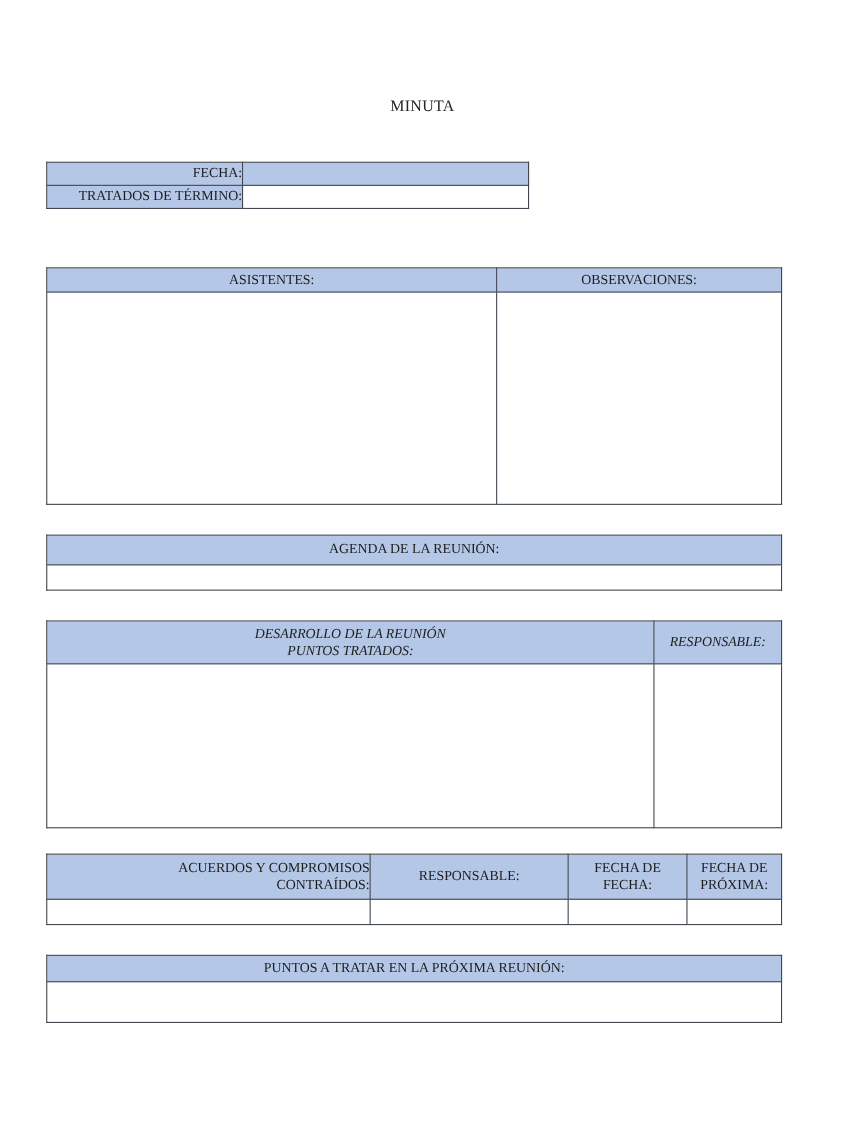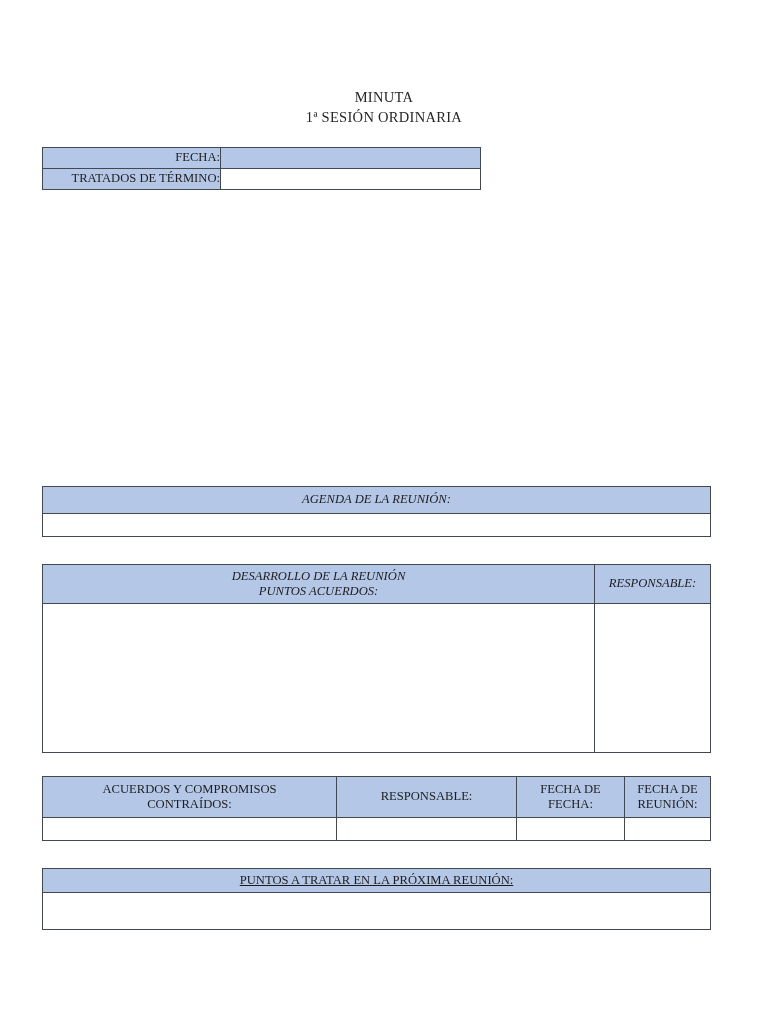--- a/index.html
+++ b/index.html
@@ -48,79 +48,94 @@
     font-size: 12.6px;
     color: #1d1d1d;
     vertical-align: middle;
     line-height: 1.22;
     margin-left: 47px;
   }
   .hdr { background: #b4c7e7; }
   .body-cell { background: #ffffff; }
   .c { text-align: center; }
   .r { text-align: right; padding-right: 5px; }
-  .l { text-align: center; padding-left: 6px; }
+  .l { text-align: right; padding-left: 6px; }
   .pad-v { padding-top: 3px; padding-bottom: 3px; }
 
   
   #fecha-table { left: 42px; top: 147px; width: 438px; }
   #fecha-table td { height: 20px; }
 
   
   #asistentes-table { left: 42px; top: 243px; width: 668px; }
   #asistentes-table td.hdr { height: 21px; }
   #asistentes-table td.big { height: 192px; vertical-align: top; }
 
   
-  #agenda-table { left: 42px; top: 486px; width: 668px; font-style: italic; }
+  #agenda-table { left: 42px; top: 486px; width: 668px; }
   #agenda-table td.hdr { height: 26px; }
   #agenda-table td.body-cell { height: 22px; }
 
   
   #desarrollo-table { left: 42px; top: 564px; width: 668px; font-style: italic; }
   #desarrollo-table td.hdr { height: 38px; }
   #desarrollo-table td.big { height: 148px; vertical-align: top; }
 
   
   #acuerdos-table { left: 42px; top: 776px; width: 668px; }
   #acuerdos-table td.hdr { height: 40px; }
   #acuerdos-table td.body-cell { height: 22px; }
 
   
   #proximos-table { left: 42px; top: 868px; width: 668px; }
-  #proximos-table td.hdr { height: 23px; text-decoration: underline; }
+  #proximos-table td.hdr { height: 23px; }
   #proximos-table td.body-cell { height: 36px; }
 </style>
 </head>
 <body>
 
 <div class="page">
 
   <div class="title-block">
     <div class="title-line">MINUTA</div>
-    <div class="title-line">1ª SESIÓN ORDINARIA</div>
   </div>
 
   <table class="tbl" id="fecha-table">
     <colgroup>
         <col style="width:178px">
         <col style="width:260px">
       </colgroup>
     <tbody>
       <tr>
         <td class="hdr r">FECHA:</td>
         <td class="hdr l"></td>
       </tr>
       <tr>
         <td class="hdr r">TRATADOS DE TÉRMINO:</td>
         <td class="body-cell l"></td>
       </tr>
     </tbody>
   </table>
 
+  <table class="tbl" id="asistentes-table">
+    <colgroup>
+        <col style="width:409px">
+        <col style="width:259px">
+      </colgroup>
+    <tbody>
+      <tr>
+        <td class="hdr c">ASISTENTES:</td>
+        <td class="hdr c">OBSERVACIONES:</td>
+      </tr>
+      <tr>
+        <td class="body-cell big l"></td>
+        <td class="body-cell big l"></td>
+      </tr>
+    </tbody>
+  </table>
 
   <table class="tbl" id="agenda-table">
     <colgroup>
         <col style="width:668px">
       </colgroup>
     <tbody>
       <tr>
         <td class="hdr c">AGENDA DE LA REUNIÓN:</td>
       </tr>
       <tr>
@@ -131,21 +146,21 @@
 
   <table class="tbl" id="desarrollo-table">
     <colgroup>
         <col style="width:552px">
         <col style="width:116px">
       </colgroup>
     <tbody>
       <tr>
         <td class="hdr c">
           <div>DESARROLLO DE LA REUNIÓN</div>
-          <div>PUNTOS ACUERDOS:</div>
+          <div>PUNTOS TRATADOS:</div>
         </td>
         <td class="hdr c">RESPONSABLE:</td>
       </tr>
       <tr>
         <td class="body-cell big l"></td>
         <td class="body-cell big l"></td>
       </tr>
     </tbody>
   </table>
 
@@ -162,21 +177,21 @@
           <div>ACUERDOS Y COMPROMISOS</div>
           <div>CONTRAÍDOS:</div>
         </td>
         <td class="hdr c">RESPONSABLE:</td>
         <td class="hdr c">
           <div>FECHA DE</div>
           <div>FECHA:</div>
         </td>
         <td class="hdr c">
           <div>FECHA DE</div>
-          <div>REUNIÓN:</div>
+          <div>PRÓXIMA:</div>
         </td>
       </tr>
       <tr>
         <td class="body-cell l"></td>
         <td class="body-cell l"></td>
         <td class="body-cell l"></td>
         <td class="body-cell l"></td>
       </tr>
     </tbody>
   </table>

